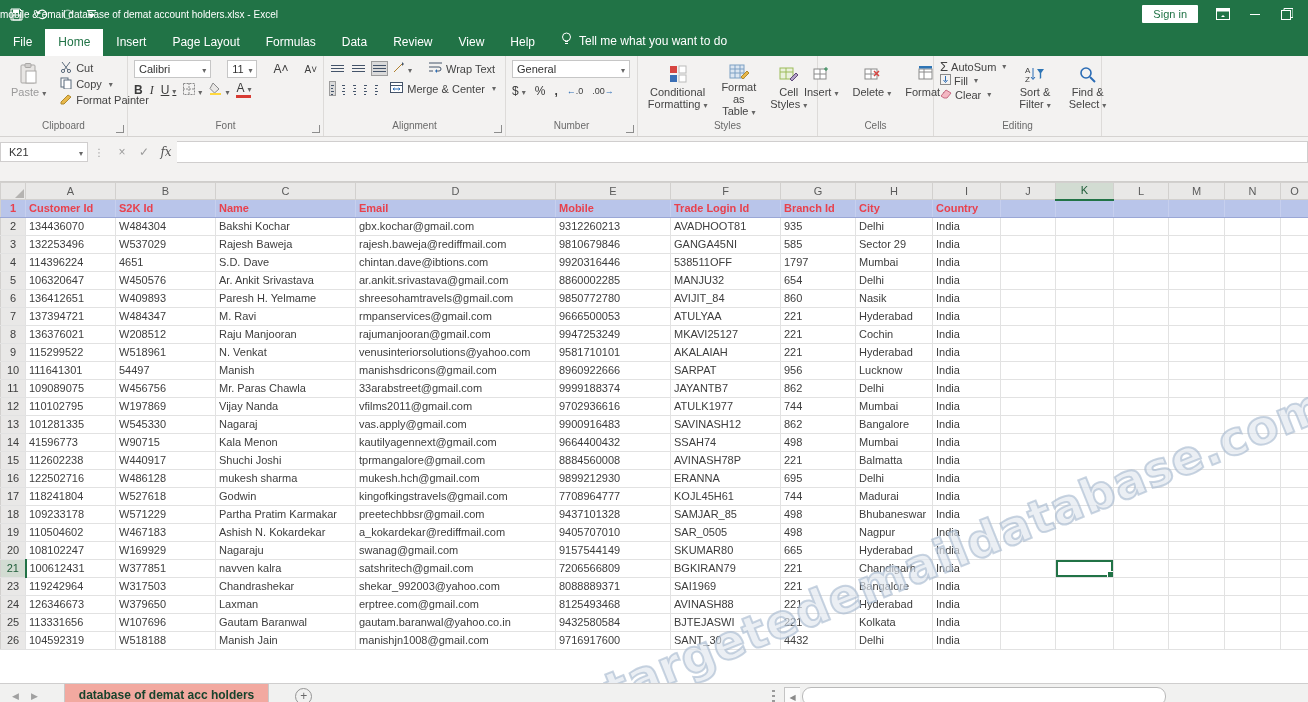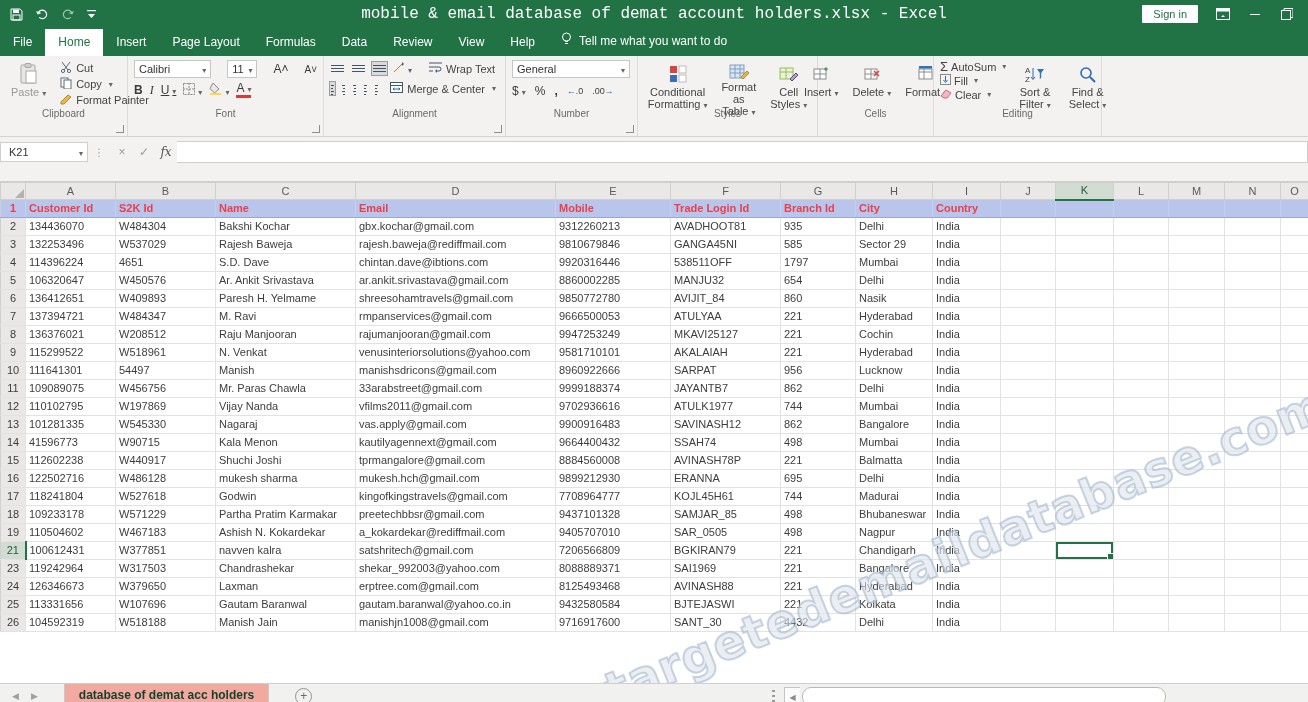--- a/index.html
+++ b/index.html
@@ -5,36 +5,36 @@
   html,body{margin:0;padding:0;}
   body{width:1308px;height:702px;position:relative;overflow:hidden;
        font-family:"Liberation Sans",sans-serif;background:#f3f2f1;
        -webkit-font-smoothing:antialiased;}
   .caret::after{content:"\25BE";font-size:8px;color:#666;margin-left:3px;}
 
   
   .titlebar{height:28px;background:#217346;display:flex;align-items:center;color:#fff;position:relative;}
   .qat{display:flex;align-items:center;gap:12px;padding-left:10px;}
   .qat svg{display:block;}
-  .tb-title{position:absolute;left:0;right:0;text-align:center;font-size:16px;color:#fff;pointer-events:none;font-family:Liberation Mono, monospace;}
+  .tb-title{position:absolute;left:0;right:0;font-size:10px;color:#fff;pointer-events:none;}
   .tb-right{margin-left:auto;display:flex;align-items:center;gap:18px;padding-right:14px;z-index:2;}
   .signin{background:#fff;color:#217346;font-size:11px;padding:3px 11px;border-radius:1px;cursor:pointer;}
   .winbtn{width:14px;display:flex;justify-content:center;}
   .min-glyph{width:10px;height:1px;background:#fff;display:inline-block;}
 
   
   .menubar{height:28px;background:#217346;display:flex;align-items:flex-end;}
   .mtab{color:#fff;font-size:12px;padding:6px 13px 7px;cursor:pointer;}
   .mtab.active{background:#fff;color:#217346;}
   .tellme{display:flex;align-items:center;gap:7px;color:#fff;font-size:12px;padding:6px 13px 7px;}
 
   
   .ribbon{height:80px;background:#f3f2f1;border-bottom:1px solid #d5d3d1;display:flex;}
   .rgroup{position:relative;border-right:1px solid #dddbd9;padding:4px 6px 15px;box-sizing:border-box;}
-  .glabel{position:absolute;bottom:17px;left:0;right:0;text-align:center;font-size:10px;color:#6a6a6a;}
+  .glabel{position:absolute;bottom:5px;left:0;right:0;text-align:center;font-size:10px;color:#6a6a6a;}
   .launcher{position:absolute;right:3px;bottom:3px;width:7px;height:7px;
             border-right:1px solid #8d8d8d;border-bottom:1px solid #8d8d8d;cursor:pointer;}
   .rbtn{font-size:11px;color:#444;display:flex;align-items:center;gap:4px;padding:1px 3px;cursor:pointer;white-space:nowrap;}
   .bigbtn{display:flex;flex-direction:column;align-items:center;justify-content:flex-start;
           font-size:11px;color:#444;text-align:center;padding:2px 5px;cursor:pointer;line-height:12px;}
   .bigbtn .bicon{height:24px;display:flex;align-items:center;}
   .row2{line-height:12px;}
   .combo{background:#fff;border:1px solid #c6c6c6;font-size:11px;color:#333;display:flex;align-items:center;
          height:18px;padding:0 4px;box-sizing:border-box;cursor:pointer;}
   .combo .caret::after{margin-left:auto;}
@@ -834,20 +834,38 @@
           <td>Nagpur</td>
           <td>India</td>
           <td></td>
           <td></td>
           <td></td>
           <td></td>
           <td></td>
           <td></td>
         </tr>
         <tr>
+          <td class="rowhdr">20</td>
+          <td>108102247</td>
+          <td>W169929</td>
+          <td>Nagaraju</td>
+          <td>swanag@gmail.com</td>
+          <td>9157544149</td>
+          <td>SKUMAR80</td>
+          <td>665</td>
+          <td>Hyderabad</td>
+          <td>India</td>
+          <td></td>
+          <td></td>
+          <td></td>
+          <td></td>
+          <td></td>
+          <td></td>
+        </tr>
+        <tr>
           <td class="rowhdr activerow">21</td>
           <td>100612431</td>
           <td>W377851</td>
           <td>navven kalra</td>
           <td>satshritech@gmail.com</td>
           <td>7206566809</td>
           <td>BGKIRAN79</td>
           <td>221</td>
           <td>Chandigarh</td>
           <td>India</td>

